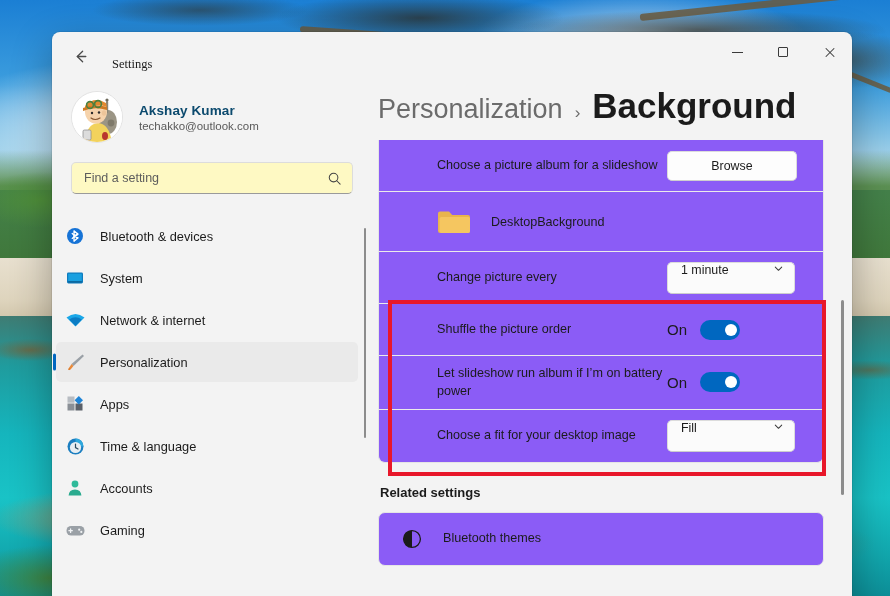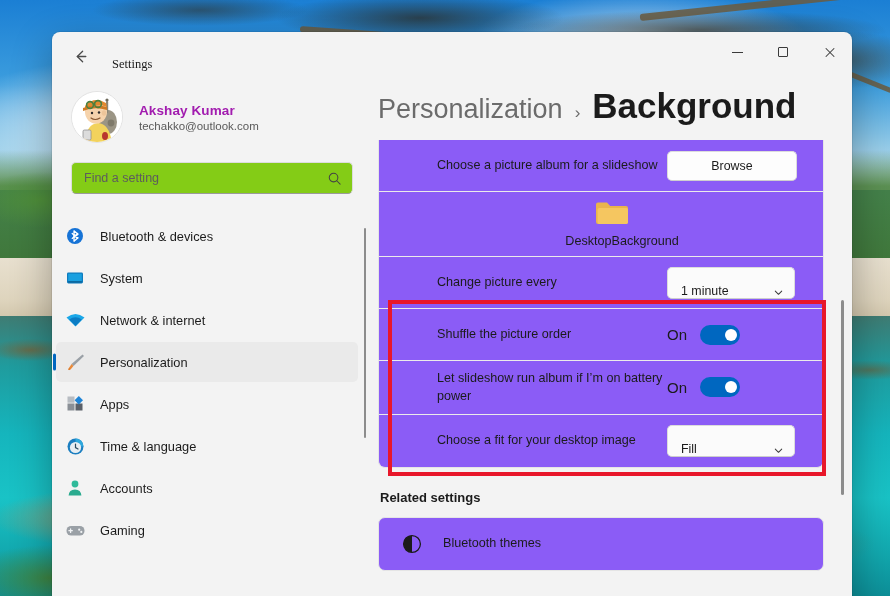--- a/index.html
+++ b/index.html
@@ -155,27 +155,27 @@
   }
   .avatar {
     width: 52px; height: 52px; border-radius: 50%;
     flex: 0 0 52px;
     overflow: hidden;
     background: #ffffff;
     position: relative;
     border: 1px solid #e3e3e3;
   }
   .profile-text { margin-left: 16px; }
-  .profile-name { font-size: 13.5px; font-weight: bold; color: #a21caf; letter-spacing: .1px; }
+  .profile-name { font-size: 13.5px; font-weight: bold; color: #0c4a6e; letter-spacing: .1px; }
   .profile-mail { font-size: 11.5px; color: #5a5a5a; margin-top: 2px; }
 
   .search-wrap { padding: 18px 19px 0 19px; }
   .search-box {
     height: 32px;
-    background: #84cc16;
+    background: #fef9c3;
     border: 1px solid #dcdcdc;
     border-bottom-color: #9a9a9a;
     border-radius: 5px;
     display: flex; align-items: center;
     padding: 0 10px 0 12px;
   }
   .search-input {
     flex: 1; border: none; outline: none; background: transparent;
     font-family: "Liberation Sans", sans-serif;
     font-size: 12.5px; color: #1b1b1b;
@@ -281,27 +281,27 @@
     font-size: 12.4px; color: #1b1b1b;
     display: flex; align-items: center; justify-content: center;
   }
 
   .combo {
     width: 128px; height: 32px;
     background: #fbfbfb;
     border: 1px solid #dcdcdc;
     border-bottom-color: #cdcdcd;
     border-radius: 5px;
-    display: flex; align-items: flex-end; justify-content: space-between;
+    display: flex; align-items: flex-start; justify-content: space-between;
     padding: 0 10px 0 13px;
     font-size: 12.4px; color: #1b1b1b;
   }
   .chev { color: #3a3a3a; display: flex; }
 
-  .folder-row { padding-left: 58px; min-height: 60px; flex-direction: column; }
+  .folder-row { padding-left: 58px; min-height: 60px; }
   .folder-icon { width: 34px; height: 26px; flex: 0 0 34px; margin-right: 20px; }
   .folder-name { font-size: 12.6px; color: #1b1b1b; }
 
   .toggle-on-label { font-size: 15px; color: #1b1b1b; margin-right: 13px; }
   .toggle {
     width: 40px; height: 20px;
     border-radius: 10px;
     background: #0067c0;
     position: relative;
     flex: 0 0 40px;

